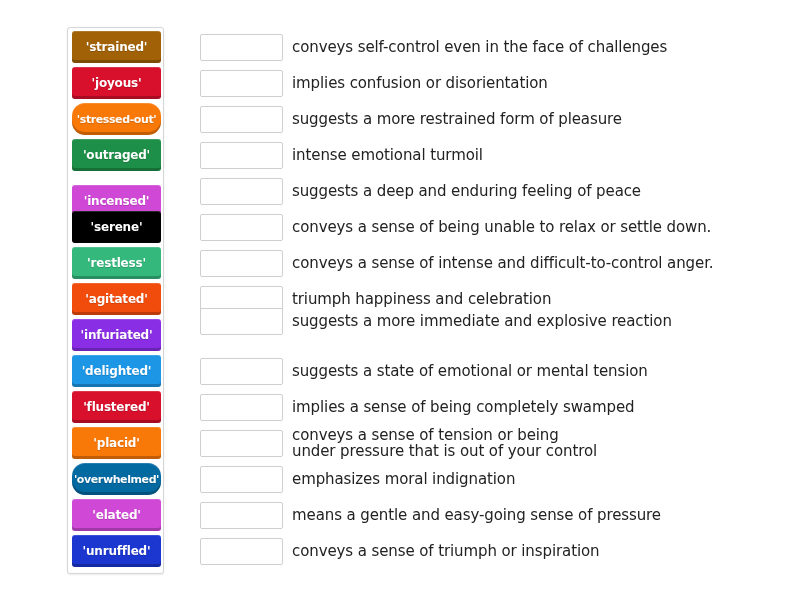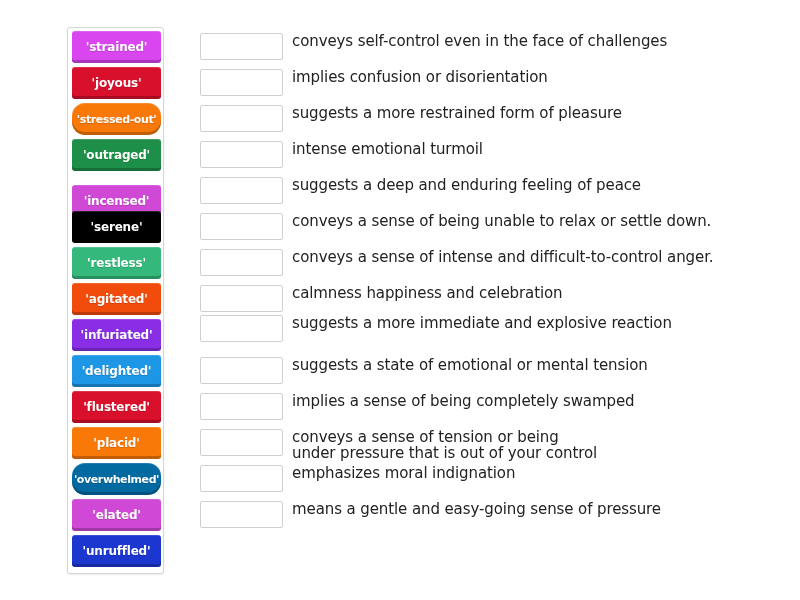--- a/index.html
+++ b/index.html
@@ -45,21 +45,21 @@
     cursor: grab;
     text-shadow: 0 1px 0 rgba(0,0,0,0.15);
     overflow: hidden;
   }
   .tile.long { font-size: 11px; letter-spacing: -0.4px; border-radius: 13px; }
   .row {
     position: absolute;
     left: 182px;
     height: 28px;
     display: flex;
-    align-items: flex-start;
+    align-items: center;
     padding-left: 18px;
   }
   .drop-box {
     width: 81px;
     height: 25px;
     border: 1px solid #cfcfcf;
     border-radius: 2px;
     background: #ffffff;
     flex: 0 0 auto;
     cursor: pointer;
@@ -72,21 +72,21 @@
     line-height: 16px;
     letter-spacing: -0.1px;
   }
 </style>
 </head>
 <body>
 
 <div class="stage">
 
   <div class="tile-tray">
-    <div class="tile" style="top:3px;background:#d946ef">'strained'</div>
+    <div class="tile" style="top:3px;background:#a16207">'strained'</div>
     <div class="tile" style="top:39px;background:#d8102c">'joyous'</div>
     <div class="tile long" style="top:75px;background:#f87808">'stressed-out'</div>
     <div class="tile" style="top:111px;background:#1e8f48">'outraged'</div>
     <div class="tile" style="top:157px;background:#cf48d6">'incensed'</div>
     <div class="tile" style="top:183px;background:#000000">'serene'</div>
     <div class="tile" style="top:219px;background:#34b87c">'restless'</div>
     <div class="tile" style="top:255px;background:#f24c0c">'agitated'</div>
     <div class="tile" style="top:291px;background:#8a2ee6">'infuriated'</div>
     <div class="tile" style="top:327px;background:#1e96e6">'delighted'</div>
     <div class="tile" style="top:363px;background:#d8102c">'flustered'</div>
@@ -119,23 +119,23 @@
   <div class="row" style="top:213px">
     <div class="drop-box"></div>
     <div class="desc">conveys a sense of being unable to relax or settle down.</div>
   </div>
   <div class="row" style="top:249px">
     <div class="drop-box"></div>
     <div class="desc">conveys a sense of intense and difficult-to-control anger.</div>
   </div>
   <div class="row" style="top:285px">
     <div class="drop-box"></div>
-    <div class="desc">calmness happiness and celebration</div>
+    <div class="desc">triumph happiness and celebration</div>
   </div>
-  <div class="row" style="top:315px">
+  <div class="row" style="top:307px">
     <div class="drop-box"></div>
     <div class="desc">suggests a more immediate and explosive reaction</div>
   </div>
   <div class="row" style="top:357px">
     <div class="drop-box"></div>
     <div class="desc">suggests a state of emotional or mental tension</div>
   </div>
   <div class="row" style="top:393px">
     <div class="drop-box"></div>
     <div class="desc">implies a sense of being completely swamped</div>
@@ -146,14 +146,18 @@
 under pressure that is out of your control</div>
   </div>
   <div class="row" style="top:465px">
     <div class="drop-box"></div>
     <div class="desc">emphasizes moral indignation</div>
   </div>
   <div class="row" style="top:501px">
     <div class="drop-box"></div>
     <div class="desc">means a gentle and easy-going sense of pressure</div>
   </div>
+  <div class="row" style="top:537px">
+    <div class="drop-box"></div>
+    <div class="desc">conveys a sense of triumph or inspiration</div>
+  </div>
 
 </div>
 
 </body></html>

